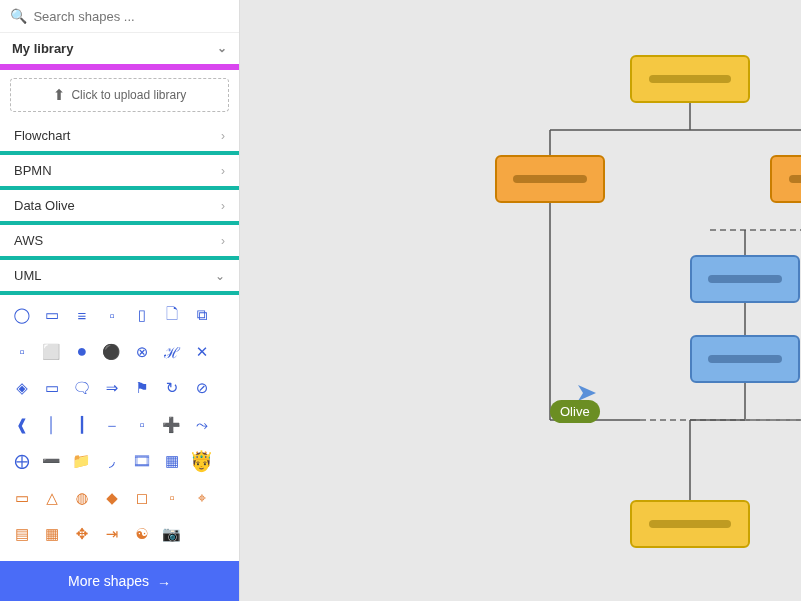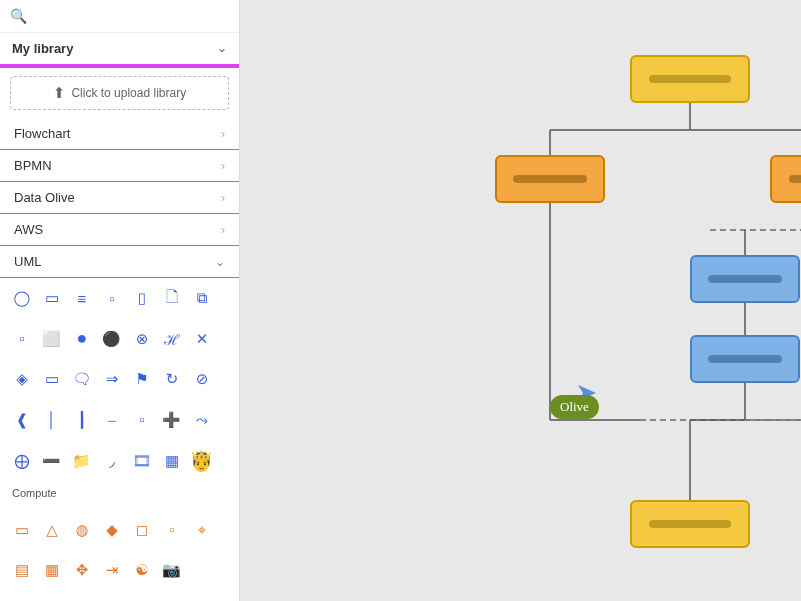--- a/index.html
+++ b/index.html
@@ -38,21 +38,21 @@
     }
 
     #my-library {
       display: flex;
       align-items: flex-start;
       justify-content: space-between;
       padding: 8px 12px;
       font-size: 13px;
       font-weight: 600;
       color: #333;
-      border-bottom: 4px solid #d946ef;
+      border-bottom: 6px solid #d946ef;
     }
     .chevron { font-size: 12px; color: #888; }
 
     #upload-btn {
       display: flex;
       align-items: center;
       justify-content: center;
       gap: 6px;
       margin: 8px 10px;
       padding: 7px;
@@ -65,21 +65,21 @@
     }
 
     .menu-item {
       display: flex;
       align-items: center;
       justify-content: space-between;
       padding: 8px 14px;
       font-size: 13px;
       color: #333;
       cursor: pointer;
-      border-bottom: 1px solid #14b8a6;
+      border-bottom: 4px solid #14b8a6;
     }
     .menu-item .arrow { color: #aaa; font-size: 12px; }
     .menu-item.data-flow { font-weight: 500; }
 
     
     #shape-grid {
       display: flex;
       flex-wrap: wrap;
       padding: 6px 8px;
       gap: 2px;
@@ -170,20 +170,21 @@
       font-weight: 500;
     }
   </style>
 </head>
 <body>
 
 <div id="sidebar">
 
   <div id="search-bar">
     <span class="search-icon-wrap">🔍</span>
+    <input type="text" placeholder="Search shapes ..." style="">
   </div>
 
   <div id="my-library">
     <span>My library</span>
     <span class="chevron">⌄</span>
   </div>
 
   <button id="upload-btn">
     <span style="font-size:15px;">⬆</span>
     <span>Click to upload library</span>
@@ -245,38 +246,41 @@
     <div class="shape-cell blue">⤳</div>
 
     <div class="shape-cell blue">⨁</div>
     <div class="shape-cell blue">➖</div>
     <div class="shape-cell blue">📁</div>
     <div class="shape-cell blue">◞</div>
     <div class="shape-cell blue">🎞</div>
     <div class="shape-cell blue">▦</div>
 
     <div class="shape-cell blue" style="font-size:20px;">🤴</div>
-    <div style="width:100%; font-size:11px; color:#555; padding: 0 4px 4px 4px;">Compute</div>
 
     <div class="shape-cell orange">▭</div>
     <div class="shape-cell orange">△</div>
     <div class="shape-cell orange">◍</div>
     <div class="shape-cell orange">◆</div>
     <div class="shape-cell orange">◻</div>
     <div class="shape-cell orange">▫</div>
     <div class="shape-cell orange">⌖</div>
 
     <div class="shape-cell orange">▤</div>
     <div class="shape-cell orange">▦</div>
     <div class="shape-cell orange">✥</div>
     <div class="shape-cell orange">⇥</div>
     <div class="shape-cell orange">☯</div>
     <div class="shape-cell orange">📷</div>
   </div>
 
+  <button id="more-shapes-btn">
+    <span>More shapes</span>
+    <span>→</span>
+  </button>
 </div>
 
 <div id="canvas">
 
   <svg class="connectors">
 
     <line x1="450" y1="103" x2="450" y2="130" stroke="#555" stroke-width="1.5"></line>
 
     <line x1="310" y1="130" x2="590" y2="130" stroke="#555" stroke-width="1.5"></line>
 
@@ -337,16 +341,16 @@
 
   <div class="flow-box yellow" style="left:390px; top:500px; width:120px; height:48px;">
     <div class="flow-box-inner"></div>
   </div>
 
   <div style="position:absolute; left:310px; top:395px;">
 
     <svg style="position:absolute; left:28px; top:-10px;" width="20" height="20">
       <polygon points="0,0 18,8 0,16 5,8" fill="#5a90d9"></polygon>
     </svg>
-    <div class="olive-tooltip" style="font-family:Liberation Serif, serif;">Olive</div>
+    <div class="olive-tooltip" style="margin-top:5px;">Olive</div>
   </div>
 
 </div>
 
 </body></html>

